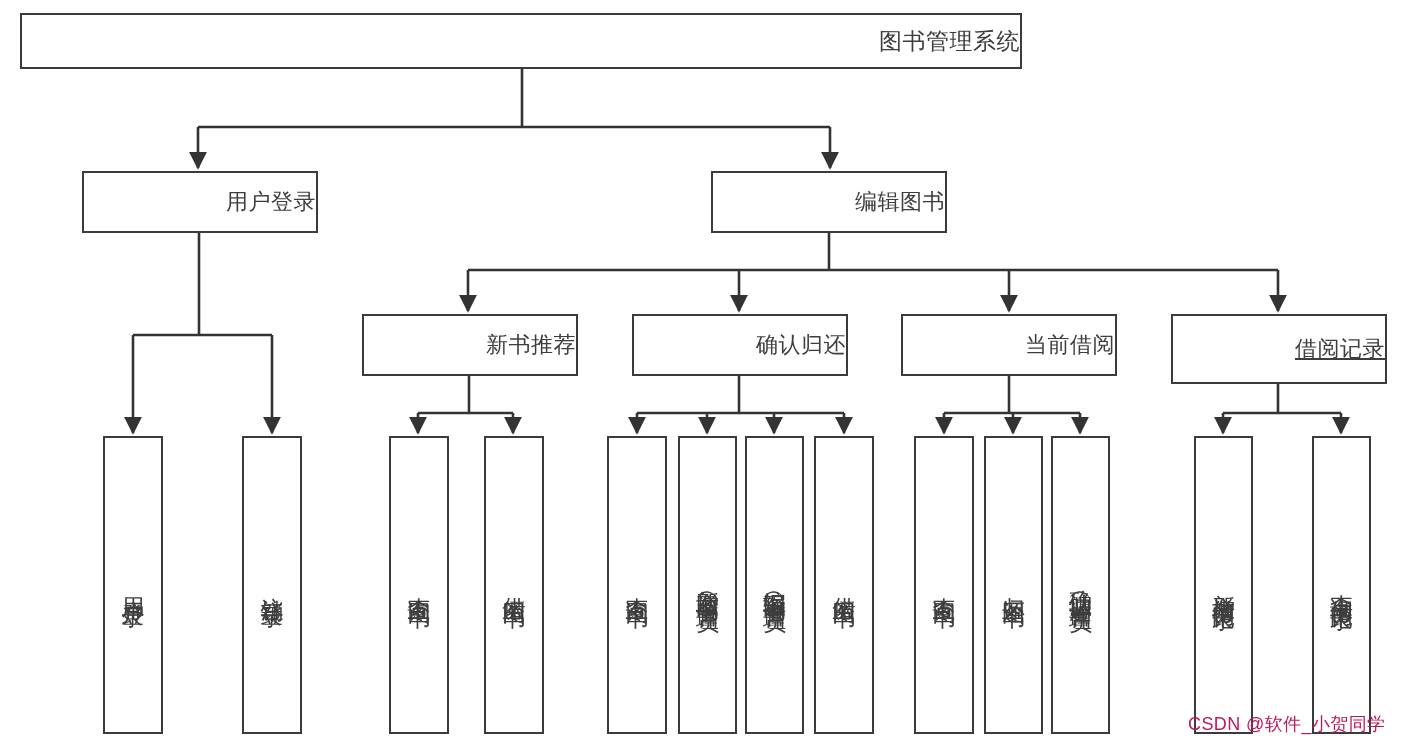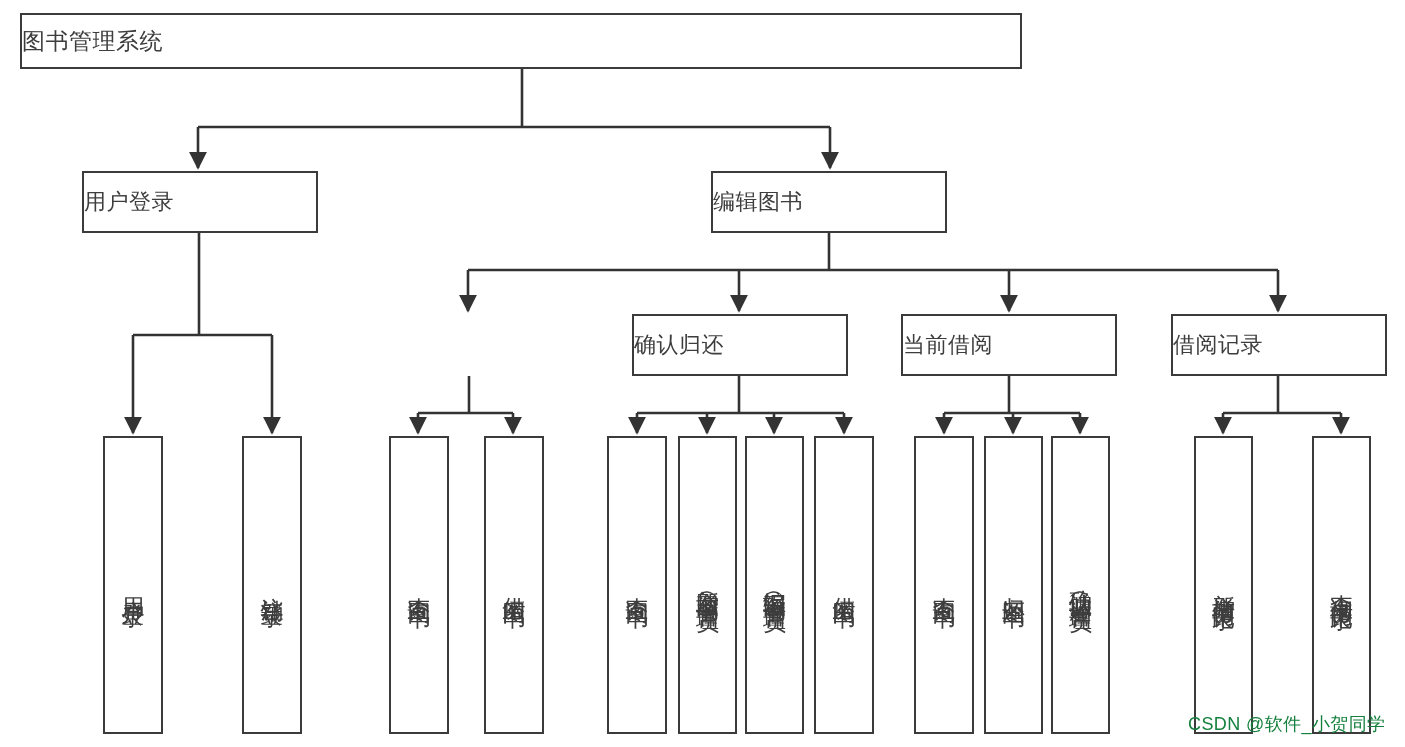--- a/index.html
+++ b/index.html
@@ -26,21 +26,21 @@
     height: 747px;
     pointer-events: none;
   }
   .node {
     position: absolute;
     box-sizing: border-box;
     background: #ffffff;
     border: 2px solid #3b3b3b;
     display: flex;
     align-items: center;
-    justify-content: flex-start;
+    justify-content: flex-end;
     color: #3d3d3d;
   }
   .node .label {
     display: block;
     text-align: center;
     line-height: 1.06;
     letter-spacing: 0.5px;
   }
   .node.horiz .label {
     writing-mode: horizontal-tb;
@@ -59,21 +59,21 @@
     font-size: 23px;
     line-height: 1.0;
     letter-spacing: 3px;
     max-height: 272px;
   }
   .watermark {
     position: absolute;
     left: 1188px;
     top: 712px;
     font-size: 18px;
-    color: #15803d;
+    color: #be185d;
     white-space: nowrap;
     letter-spacing: 0.4px;
   }
 </style>
 </head>
 <body>
 
 <div id="canvas">
 
   <svg class="wires" viewBox="0 0 1405 747" xmlns="http://www.w3.org/2000/svg">
@@ -130,27 +130,30 @@
     <span class="label">图书管理系统</span>
   </div>
 
   <div class="node horiz" style="left:82px; top:171px; width:236px; height:62px;">
     <span class="label">用户登录</span>
   </div>
   <div class="node horiz" style="left:711px; top:171px; width:236px; height:62px;">
     <span class="label">编辑图书</span>
   </div>
 
+  <div class="node horiz" style="left:362px; top:314px; width:216px; height:62px;">
+    <span class="label">新书推荐</span>
+  </div>
   <div class="node horiz" style="left:632px; top:314px; width:216px; height:62px;">
     <span class="label">确认归还</span>
   </div>
   <div class="node horiz" style="left:901px; top:314px; width:216px; height:62px;">
     <span class="label">当前借阅</span>
   </div>
-  <div class="node horiz" style="left:1171px; top:314px; width:216px; height:62px;">
+  <div class="node horiz" style="left:1171px; top:314px; width:216px; height:70px;text-decoration:underline;">
     <span class="label">借阅记录</span>
   </div>
 
   <div class="node vert" style="left:103px; top:436px; width:60px; height:298px;">
     <span class="label">用户登录</span>
   </div>
   <div class="node vert" style="left:242px; top:436px; width:60px; height:298px;">
     <span class="label">注销登录</span>
   </div>
 

